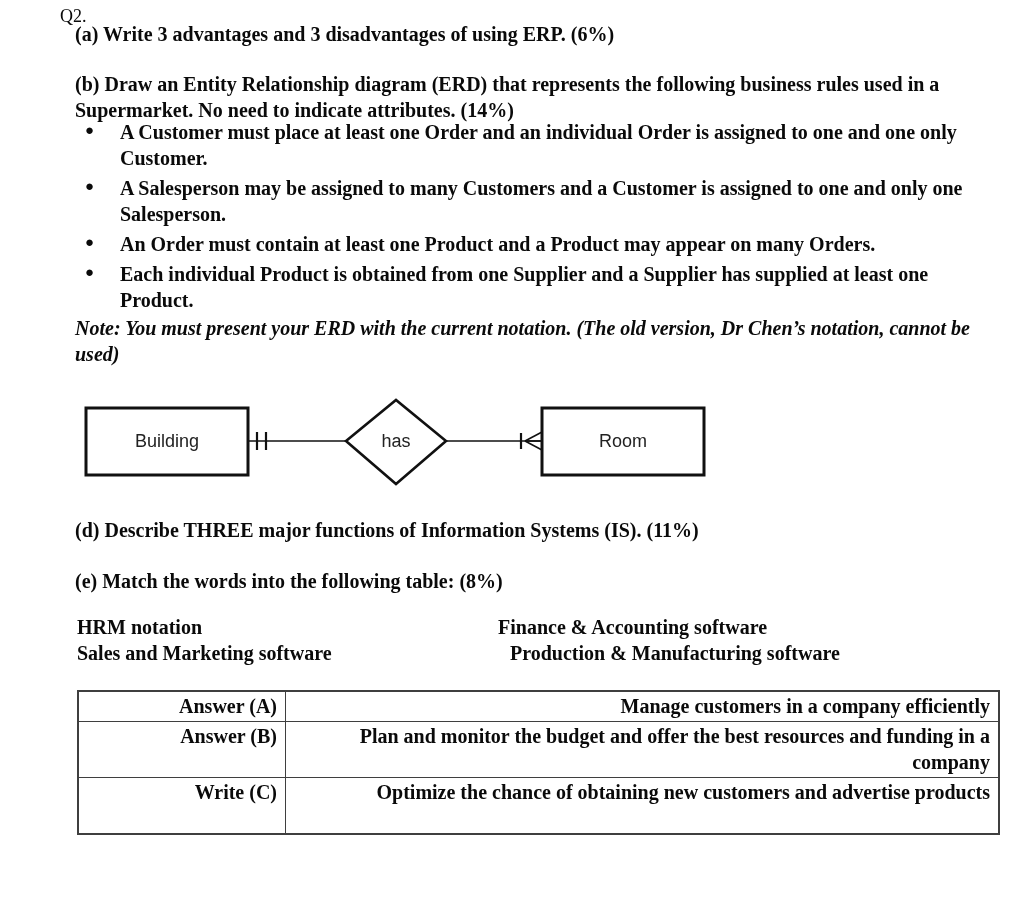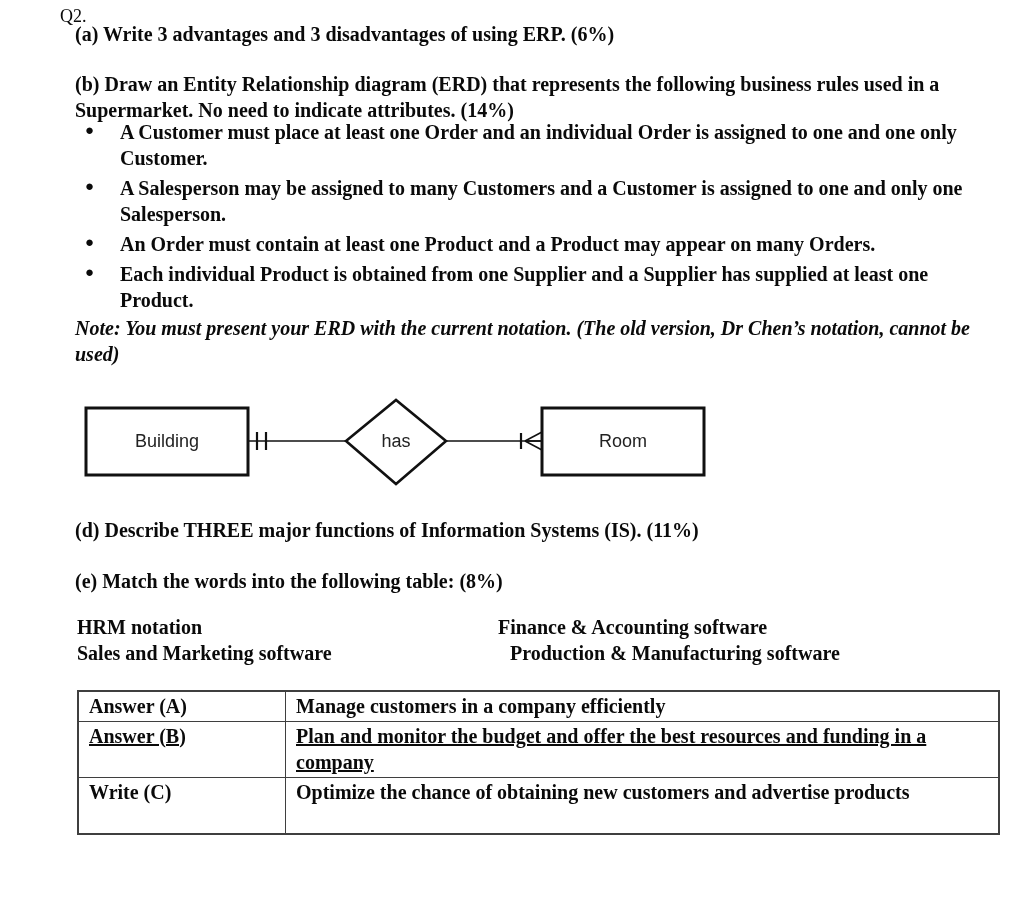--- a/index.html
+++ b/index.html
@@ -51,24 +51,24 @@
     left:77px;top:690px;width:923px;
     border-collapse:collapse;
     table-layout:fixed;
   }
   .answers td{
     border:1.6px solid #3f3f3f;
     font-size:20px;font-weight:700;line-height:26.5px;
     vertical-align:top;
     padding:1px 8px 1px 10px;
   }
-  .answers{border:2px solid #3f3f3f;}
+  .answers{border:2px solid #3f3f3f;text-align:right;}
   .answers td.c1{width:188px;}
   .answers tr.r1 td{height:26px;}
-  .answers tr.r2 td{height:52px;text-decoration:underline;}
+  .answers tr.r2 td{height:52px;}
   .answers tr.r3 td{height:53px;}
   .answers tr.r4 td{height:54px;}
   .erd-label{
     font-family:"Liberation Sans","DejaVu Sans",sans-serif;
     font-size:18px;font-weight:400;fill:#222222;
   }
 </style>
 </head>
 <body>
 

